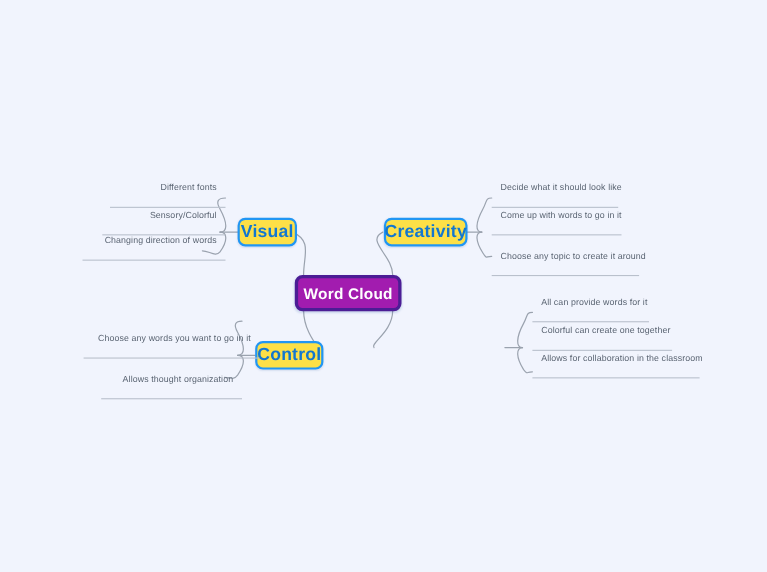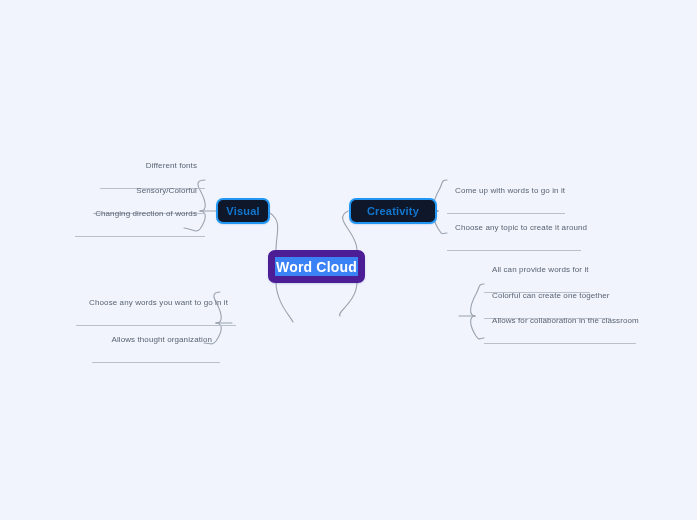--- a/index.html
+++ b/index.html
@@ -31,48 +31,48 @@
   }
   .node {
     position: absolute;
     box-sizing: border-box;
     display: flex;
     align-items: center;
     justify-content: center;
     white-space: nowrap;
   }
   .node-root {
-    background: #3b82f6;
-    border: 7px solid #4c1d95;
+    background: #a21caf;
+    border: 3px solid #4c1d95;
     border-radius: 7px;
     color: #ffffff;
     font-size: 14px;
     font-weight: bold;
     letter-spacing: 0.2px;
     box-shadow: 0 1px 2px rgba(30,80,160,0.18);
   }
   .node-branch {
-    background: #0f172a;
+    background: #fde047;
     border: 2px solid #2196f3;
     border-radius: 7px;
     color: #1277d0;
-    font-size: 11px;
+    font-size: 16px;
     font-weight: bold;
     letter-spacing: 0.2px;
     box-shadow: 0 1px 1.5px rgba(30,80,160,0.12);
   }
   .leaf {
     position: absolute;
     box-sizing: border-box;
     color: #5a6472;
     font-size: 8px;
     letter-spacing: 0.1px;
     white-space: nowrap;
     display: flex;
-    align-items: flex-end;
+    align-items: center;
     padding-bottom: 18px;
     border-bottom: 1px solid #b9c0cc;
   }
   .leaf-right {
     justify-content: flex-start;
     padding-left: 8px;
   }
   .leaf-left {
     justify-content: flex-end;
     padding-right: 8px;
@@ -122,30 +122,36 @@
   <div class="leaf leaf-left" style="left:100px; top:170px; width:105px; height:16px;">
     <span>Different fonts</span>
   </div>
   <div class="leaf leaf-left" style="left:93px; top:195px; width:112px; height:16px;">
     <span>Sensory/Colorful</span>
   </div>
   <div class="leaf leaf-left" style="left:75px; top:218px; width:130px; height:16px;">
     <span>Changing direction of words</span>
   </div>
 
-  <div class="node node-branch" style="left:349px; top:198px; width:88px; height:26px;">
+  <div class="node node-branch" style="left:349px; top:198px; width:76px; height:26px;">
     <span>Creativity</span>
+  </div>
+  <div class="leaf leaf-right" style="left:447px; top:170px; width:115px; height:16px;">
+    <span>Decide what it should look like</span>
   </div>
   <div class="leaf leaf-right" style="left:447px; top:195px; width:118px; height:16px;">
     <span>Come up with words to go in it</span>
   </div>
   <div class="leaf leaf-right" style="left:447px; top:232px; width:134px; height:16px;">
     <span>Choose any topic to create it around</span>
   </div>
 
+  <div class="node node-branch" style="left:232px; top:310px; width:62px; height:26px;">
+    <span>Control</span>
+  </div>
   <div class="leaf leaf-left" style="left:76px; top:307px; width:160px; height:16px;">
     <span>Choose any words you want to go in it</span>
   </div>
   <div class="leaf leaf-left" style="left:92px; top:344px; width:128px; height:16px;">
     <span>Allows thought organization</span>
   </div>
 
   <div class="leaf leaf-right" style="left:484px; top:274px; width:106px; height:16px;">
     <span>All can provide words for it</span>
   </div>

